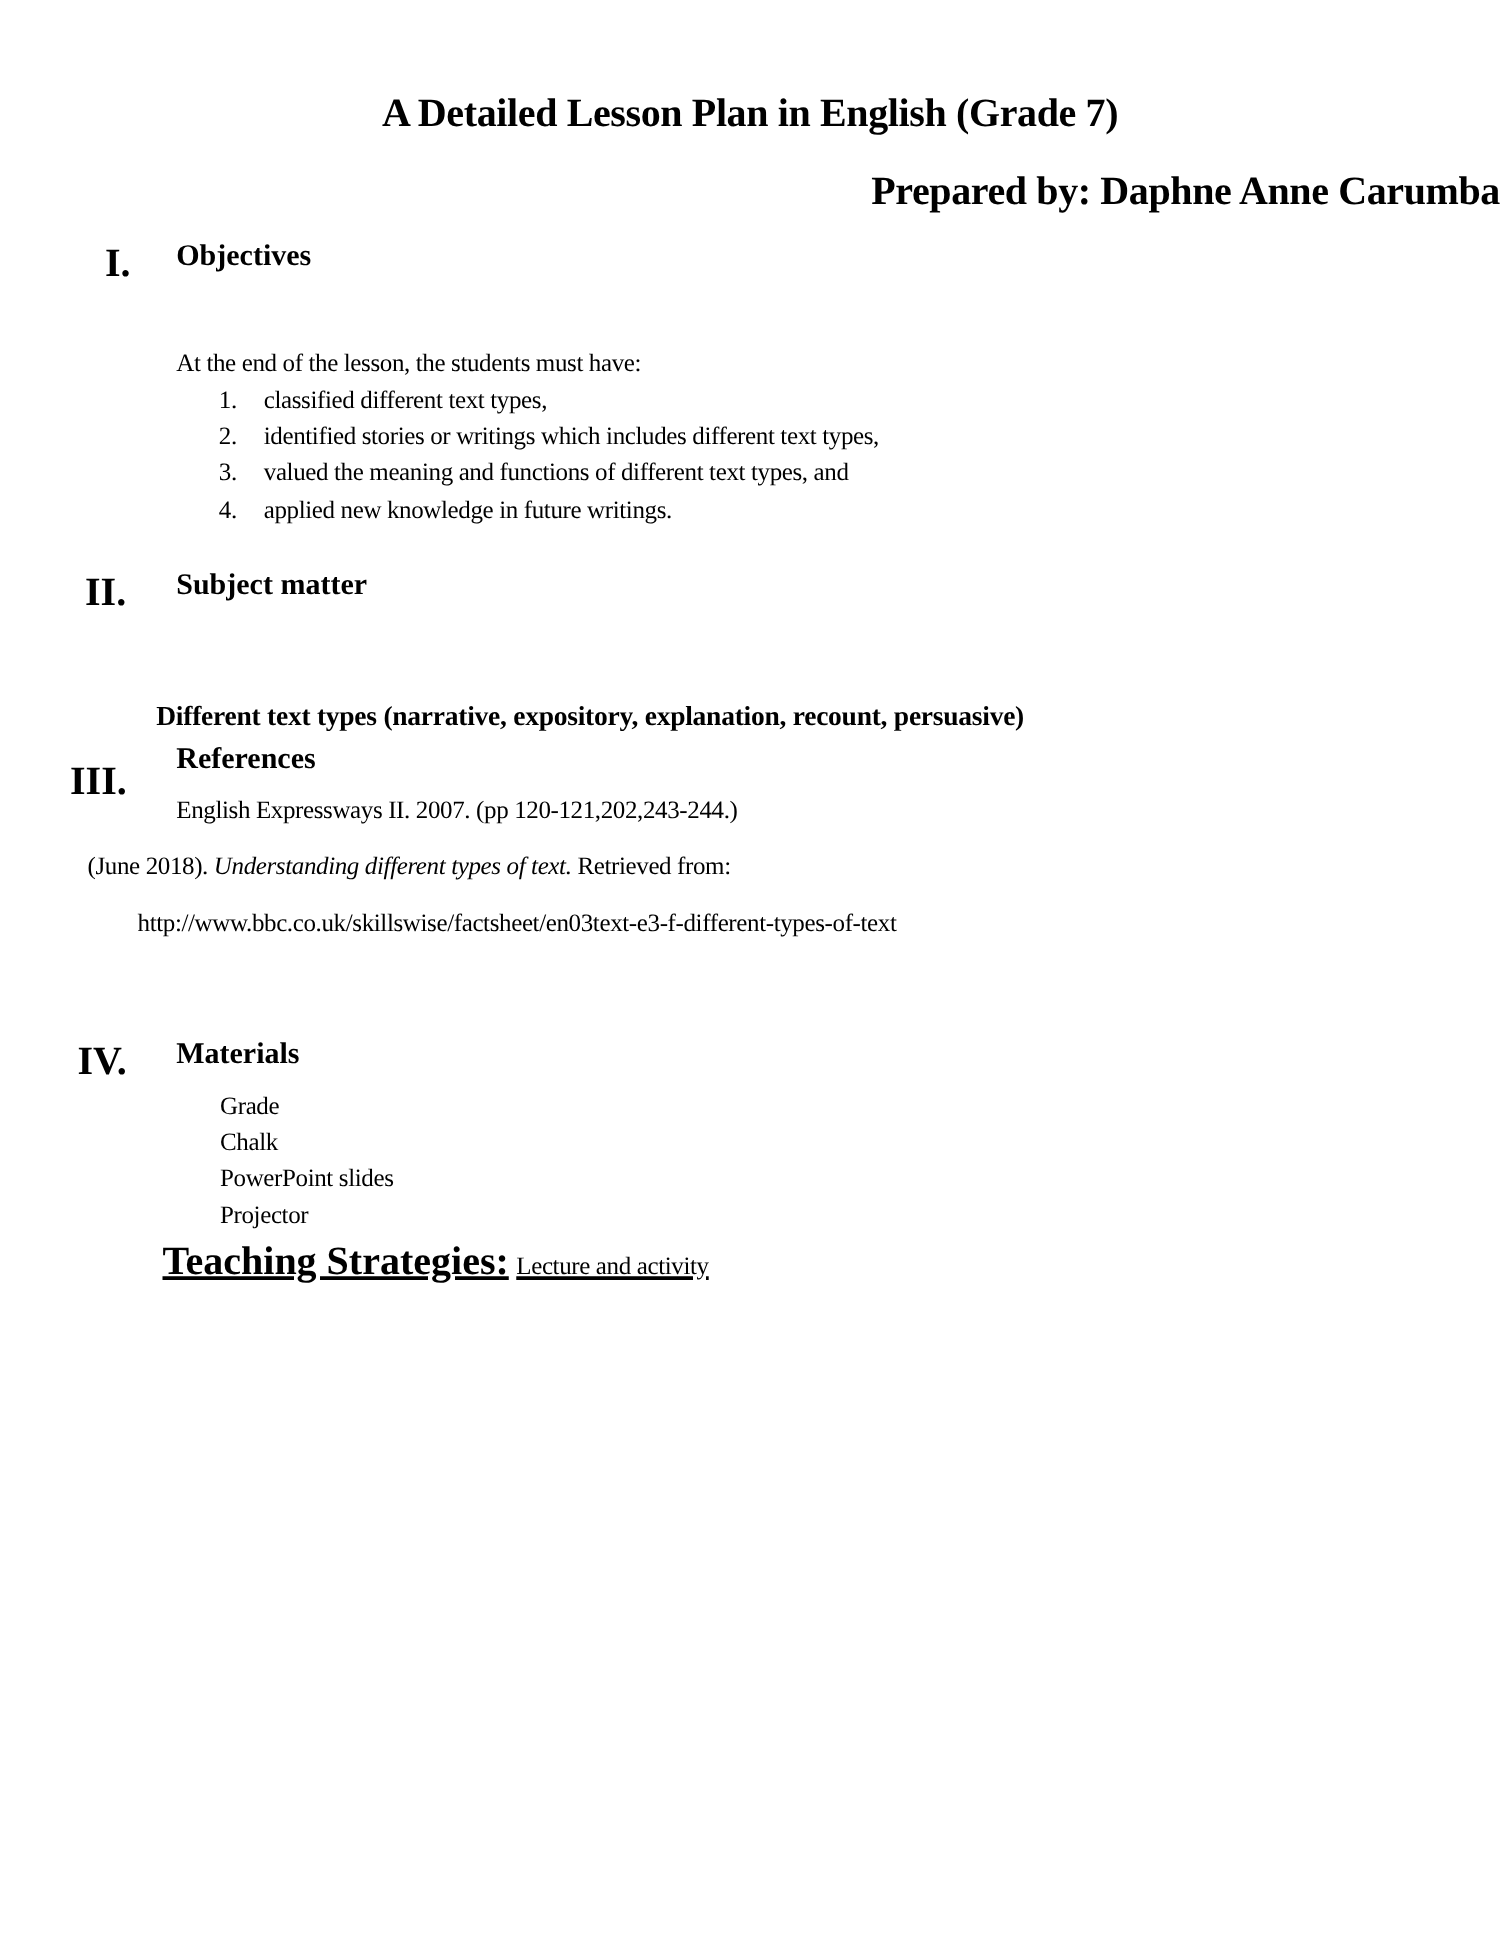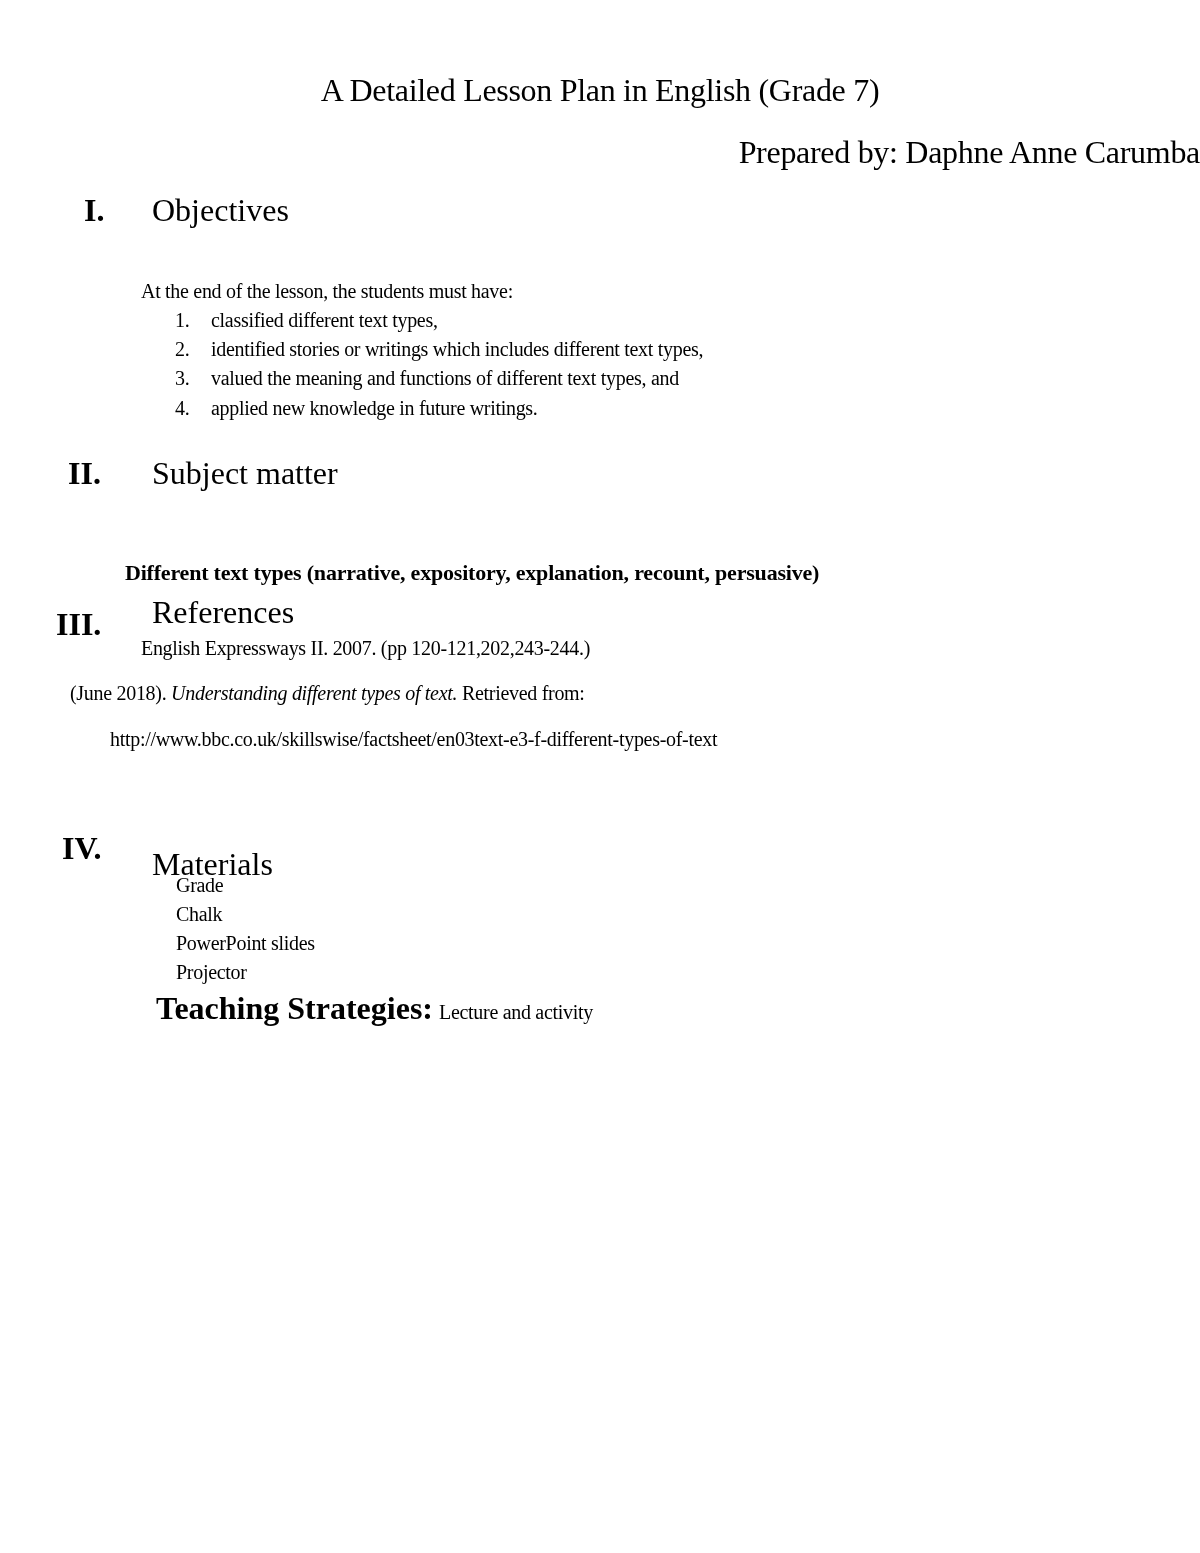--- a/index.html
+++ b/index.html
@@ -12,52 +12,52 @@
       height: 1553px;
       position: relative;
       overflow: hidden;
       font-family: "Liberation Serif", "DejaVu Serif", serif;
       color: #000000;
     }
     .abs { position: absolute; white-space: nowrap; }
 
     .title {
       left: 0; width: 1200px; text-align: center;
-      font-weight: normal; font-size: 32px; letter-spacing: -0.3px;
+      font-weight: bold; font-size: 32px; letter-spacing: -0.3px;
     }
     .doc-title { top: 72px; }
     .doc-author { top: 134px; text-align: right; }
 
     .sec-num {
       font-weight: bold; font-size: 32px;
     }
     .sec-title {
-      font-weight: normal; font-size: 32px; left: 152px;
+      font-weight: bold; font-size: 24px; left: 141px;
     }
 
     .body-text {
       font-size: 20px;
       letter-spacing: -0.3px;
     }
 
     .obj-item { left: 175px; }
     .obj-item .num { display: inline-block; width: 36px; }
 
     .subject-line {
       left: 125px; top: 516px;
       font-weight: bold; font-size: 22px; letter-spacing: -0.2px; margin-top: 44px;
     }
 
     .ref-italic { font-style: italic; }
 
     .mat-item { left: 176px; }
 
     .strategies-label {
-      left: 156px; top: 990px;
-      font-weight: bold; font-size: 32px;
+      left: 130px; top: 990px;
+      font-weight: bold; font-size: 32px; text-decoration: underline;
     }
     .strategies-value {
       font-size: 20px; font-weight: normal; margin-left: 6px; letter-spacing: -0.3px;
     }
   </style>
 </head>
 <body>
 
 <div class="abs title doc-title">A Detailed Lesson Plan in English (Grade 7)</div>
 <div class="abs title doc-author">Prepared by: Daphne Anne Carumba</div>
@@ -91,21 +91,21 @@
   <div class="abs sec-title" style="top:594px;">References</div>
   <div class="abs body-text" style="left:141px; top:637px;text-align:center;">English Expressways II. 2007. (pp 120-121,202,243-244.)</div>
   <div class="abs body-text" style="left:70px; top:682px;">
     <span>(June 2018). </span><span class="ref-italic">Understanding different types of text.</span><span> Retrieved from:</span>
   </div>
   <div class="abs body-text" style="left:110px; top:728px;">http://www.bbc.co.uk/skillswise/factsheet/en03text-e3-f-different-types-of-text</div>
 </div>
 
 <div>
   <div class="abs sec-num" style="left:62px; top:830px;">IV.</div>
-  <div class="abs sec-title" style="top:830px;margin-top:16px;">Materials</div>
+  <div class="abs sec-title" style="top:830px;">Materials</div>
   <div class="abs body-text mat-item" style="top:874px;">Grade</div>
   <div class="abs body-text mat-item" style="top:903px;text-align:right;">Chalk</div>
   <div class="abs body-text mat-item" style="top:932px;">PowerPoint slides</div>
   <div class="abs body-text mat-item" style="top:961px;">Projector</div>
 </div>
 
 <div class="abs strategies-label">
   <span>Teaching Strategies:</span><span class="strategies-value">Lecture and activity</span>
 </div>
 

